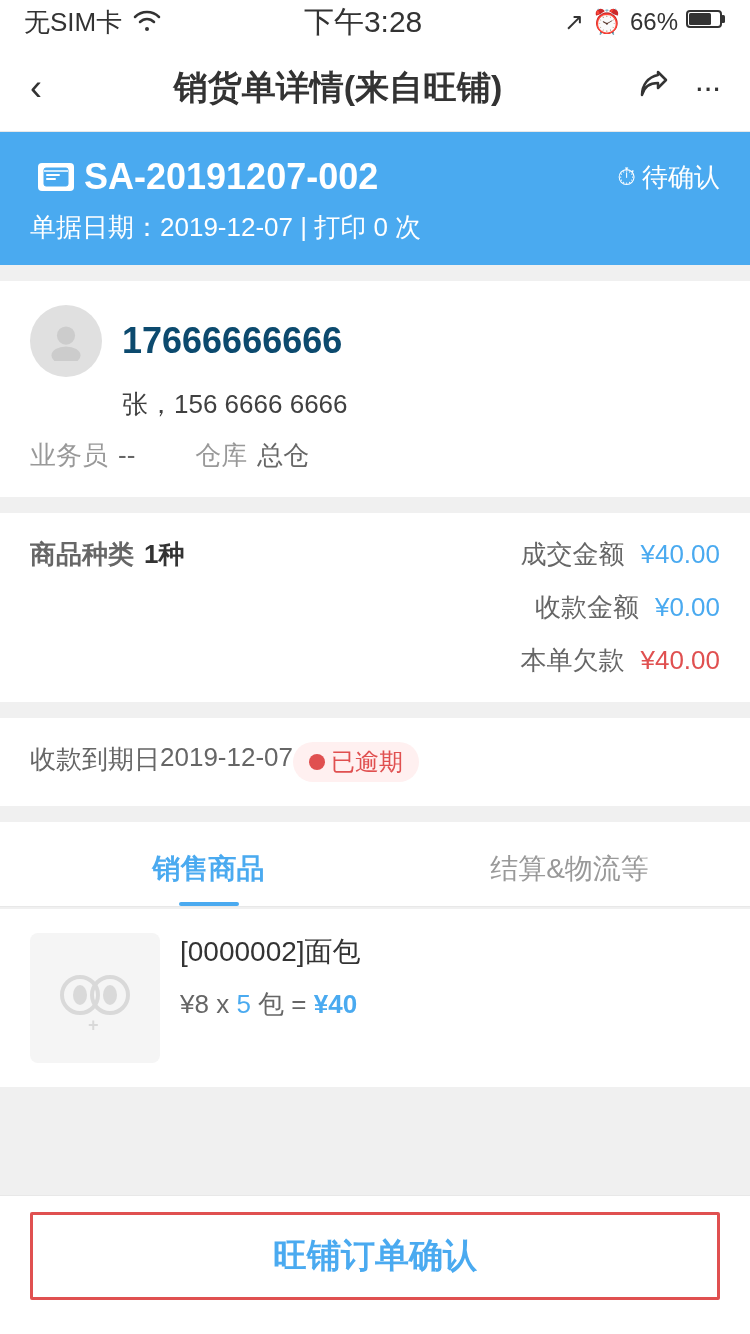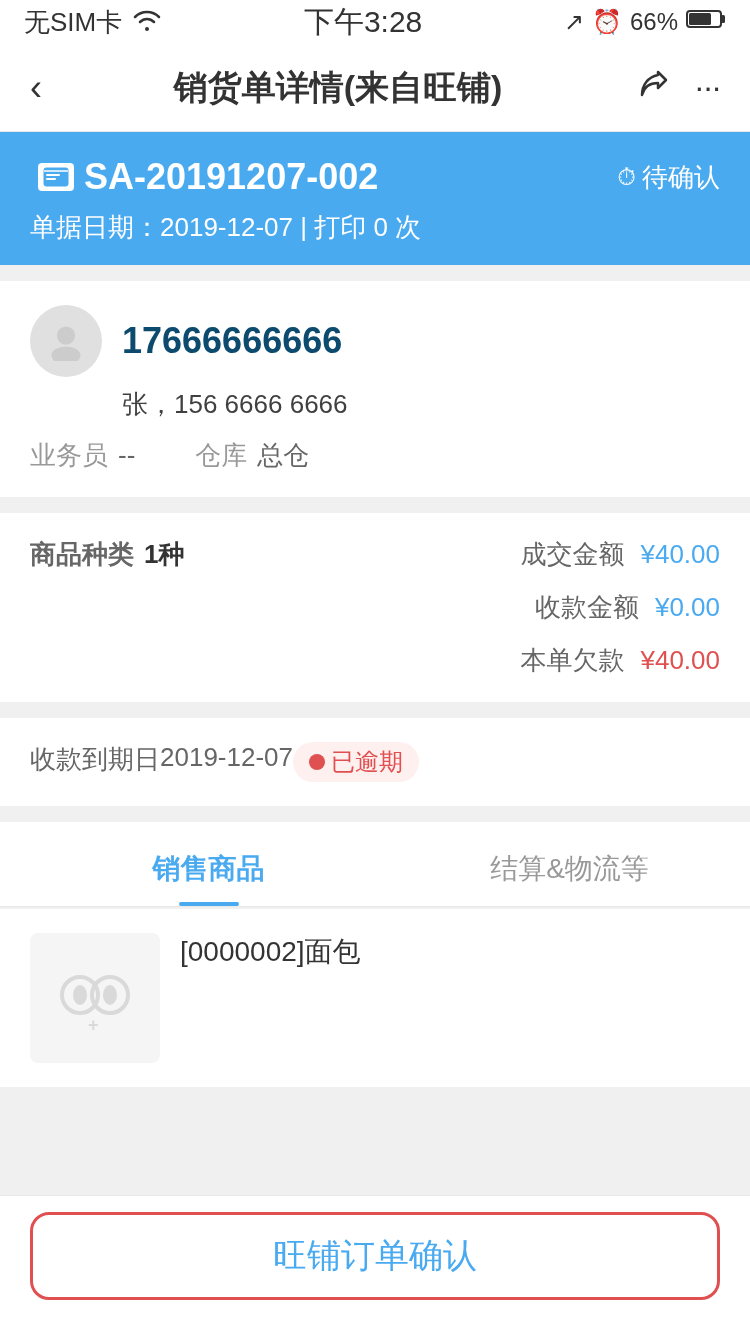--- a/index.html
+++ b/index.html
@@ -293,24 +293,24 @@
       width: 750px;
       background: #fff;
       padding: 16px 30px 34px;
       border-top: 1px solid #e8e8e8;
     }
     .confirm-btn {
       width: 100%;
       height: 88px;
       background: #fff;
       border: 3px solid #e05050;
-      border-radius: 19px;
+      border-radius: 2px;
       color: #4AAAF0;
       font-size: 34px;
-      font-weight: 400;
+      font-weight: 700;
       cursor: pointer;
       display: flex;
       align-items: center;
       justify-content: center;
     }
 
     
     .logo-svg { opacity: 0.25; }
   </style>
 </head>
@@ -445,20 +445,28 @@
       <circle cx="60" cy="32" r="18" stroke="#888" stroke-width="4"></circle>
       <ellipse cx="30" cy="32" rx="7" ry="10" fill="#888"></ellipse>
       <ellipse cx="60" cy="32" rx="7" ry="10" fill="#888"></ellipse>
       <text x="38" y="68" font-size="18" fill="#888" font-weight="700">+</text>
     </svg>
   </div>
   <div class="product-info">
     <div class="product-name">
       <span>[0000002]</span><span>面包</span>
     </div>
+    <div class="product-price">
+      <span>¥8</span>
+      <span> x </span>
+      <span class="qty">5</span>
+      <span>包</span>
+      <span> = </span>
+      <span class="total">¥40</span>
+    </div>
   </div>
 </div>
 
 <div class="content-area"></div>
 
 <div class="bottom-bar">
   <button class="confirm-btn">旺铺订单确认</button>
 </div>
 
 </body></html>

